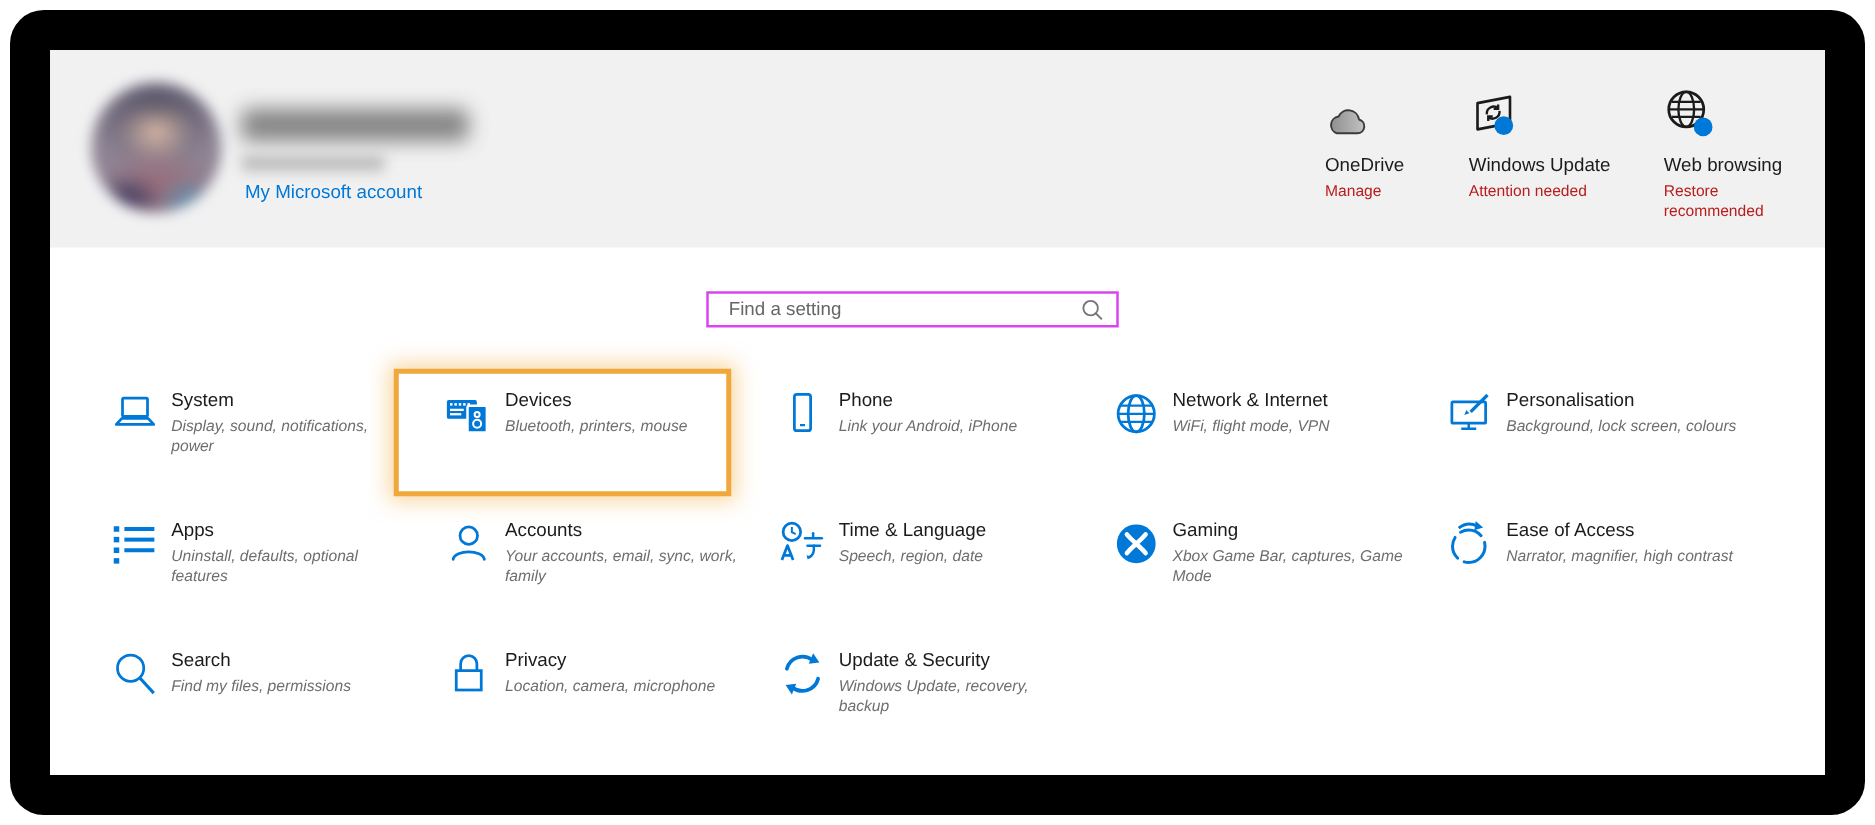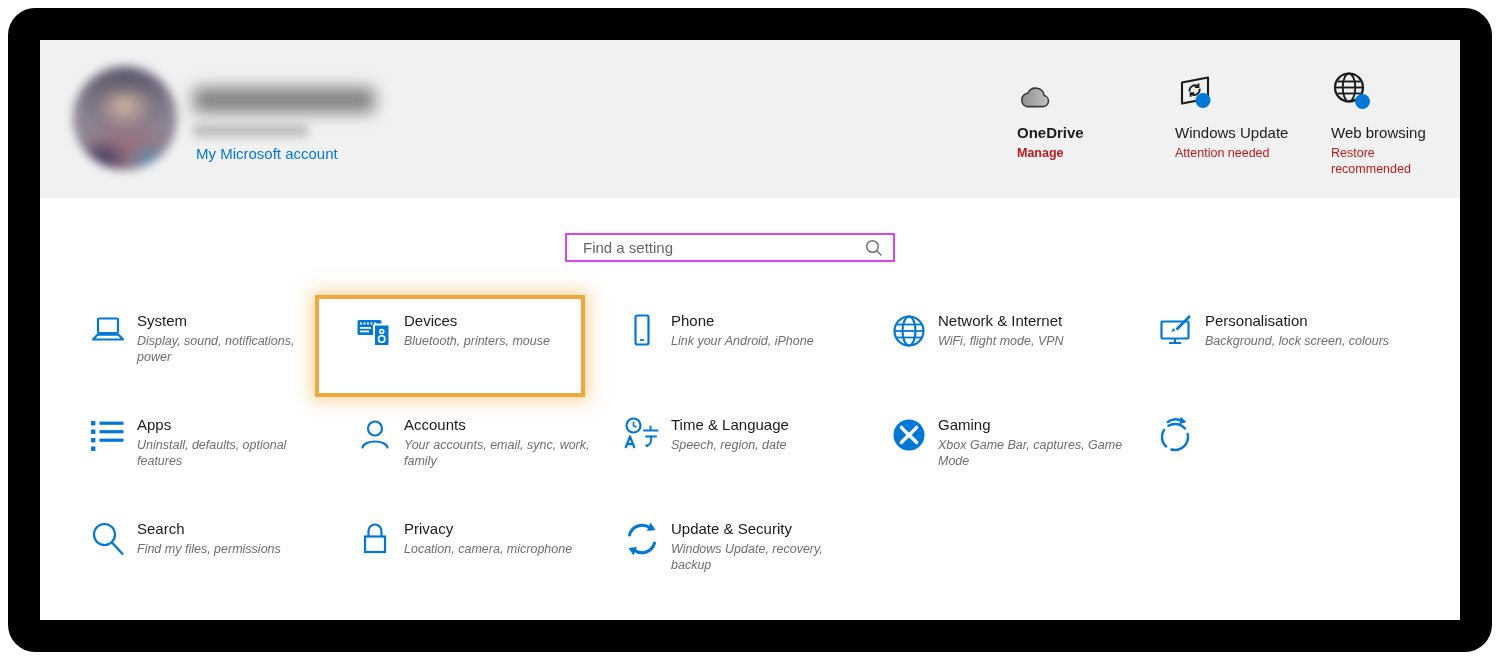--- a/index.html
+++ b/index.html
@@ -23,21 +23,21 @@
       radial-gradient(75% 60% at 50% 22%, #4c4a5f 0%, rgba(76,74,95,0) 72%),
       #8e8494;
     filter:blur(5px);}
   .name-blur{position:absolute;left:153px;top:47px;width:182px;height:26px;background:#6a6a6a;
              filter:blur(8px);border-radius:6px;opacity:.8;}
   .email-blur{position:absolute;left:153px;top:84px;width:115px;height:13px;background:#bdbdbd;
               filter:blur(5px);border-radius:4px;}
   .account-link{position:absolute;left:156px;top:105px;font-size:15px;color:#0078d7;cursor:pointer;}
 
   .qs{position:absolute;top:26px;width:140px;}
-  .qs-onedrive{left:977px;font-weight:bold;} .qs-wu{left:1135px;} .qs-wb{left:1291px;}
+  .qs-onedrive{left:1020px;} .qs-wu{left:1135px;} .qs-wb{left:1291px;}
   .qs-iconbox{height:46px;display:flex;align-items:flex-end;}
   .qs-title{font-size:15px;color:#1b1b1b;margin-top:12px;}
   .qs-sub{font-size:12.5px;color:#b91c1c;margin-top:4px;line-height:16px;max-width:112px;}
 
   .search-box{position:absolute;left:525px;top:193px;width:326px;height:25px;
               border:2px solid #d946ef;background:#fff;display:flex;align-items:center;}
   .search-box input{flex:1;border:none;outline:none;padding:0 0 0 16px;font-size:15px;
                     color:#444;background:transparent;font-family:inherit;}
   .search-box input::placeholder{color:#666;}
   .search-glyph{margin-right:10px;flex-shrink:0;display:flex;}
@@ -262,20 +262,24 @@
            <div class="tile-sub">Xbox Game Bar, captures, Game Mode</div>
         </div>
     </div>
 
     <div class="tile">
       <svg class="tile-icon" viewBox="0 0 40 40">
         <circle cx="19" cy="22" r="13" fill="none" stroke="#0078d7" stroke-width="2.4" stroke-linecap="round" stroke-dasharray="24 6 18 6 18 6"></circle>
         <path d="M11 7.5 C16 3.5 21 3.3 26 6" fill="none" stroke="#0078d7" stroke-width="2.4"></path>
         <path d="M24.5 1.8 L30.5 7 L23.5 9.2 Z" fill="#0078d7"></path>
       </svg>
+      <div>
+          <div class="tile-title">Ease of Access</div>
+           <div class="tile-sub">Narrator, magnifier, high contrast</div>
+        </div>
     </div>
 
     <div class="tile">
       <svg class="tile-icon" viewBox="0 0 40 40">
         <circle class="ic" cx="16.5" cy="15.5" r="10.5" stroke-width="2.4"></circle>
         <line x1="24" y1="23.5" x2="35" y2="35.5" stroke="#0078d7" stroke-width="2.4"></line>
       </svg>
       <div>
           <div class="tile-title">Search</div>
            <div class="tile-sub">Find my files, permissions</div>

